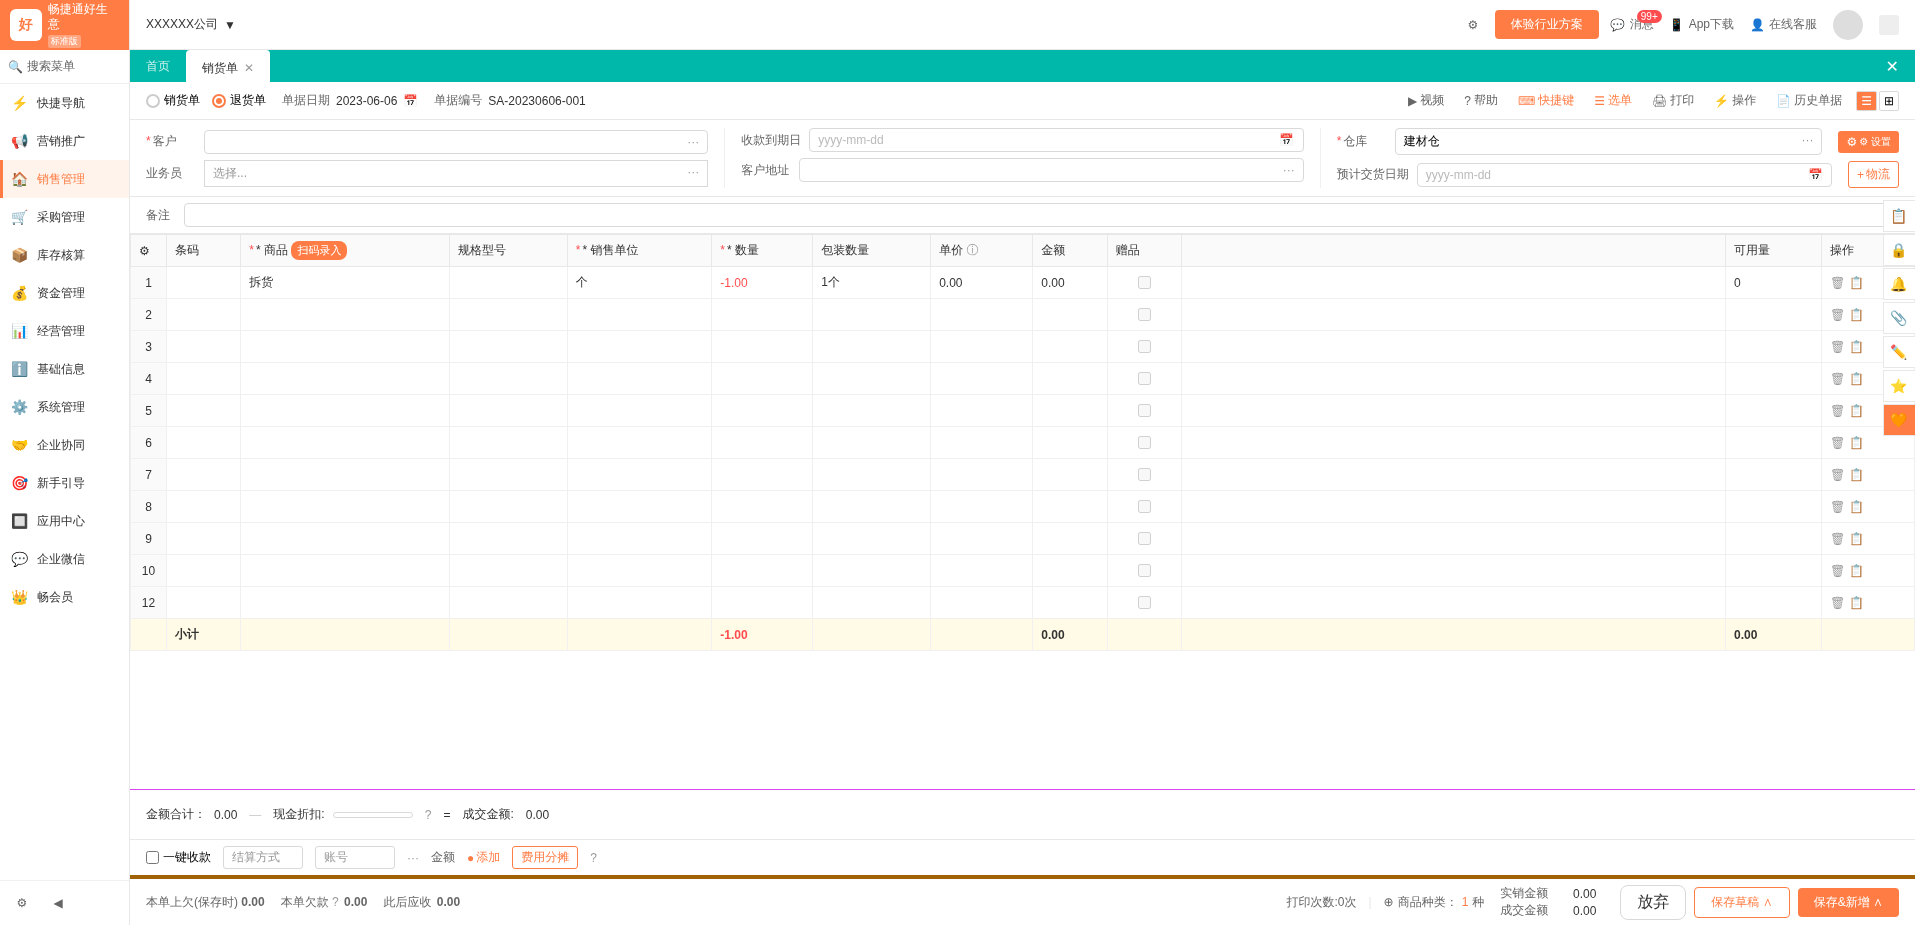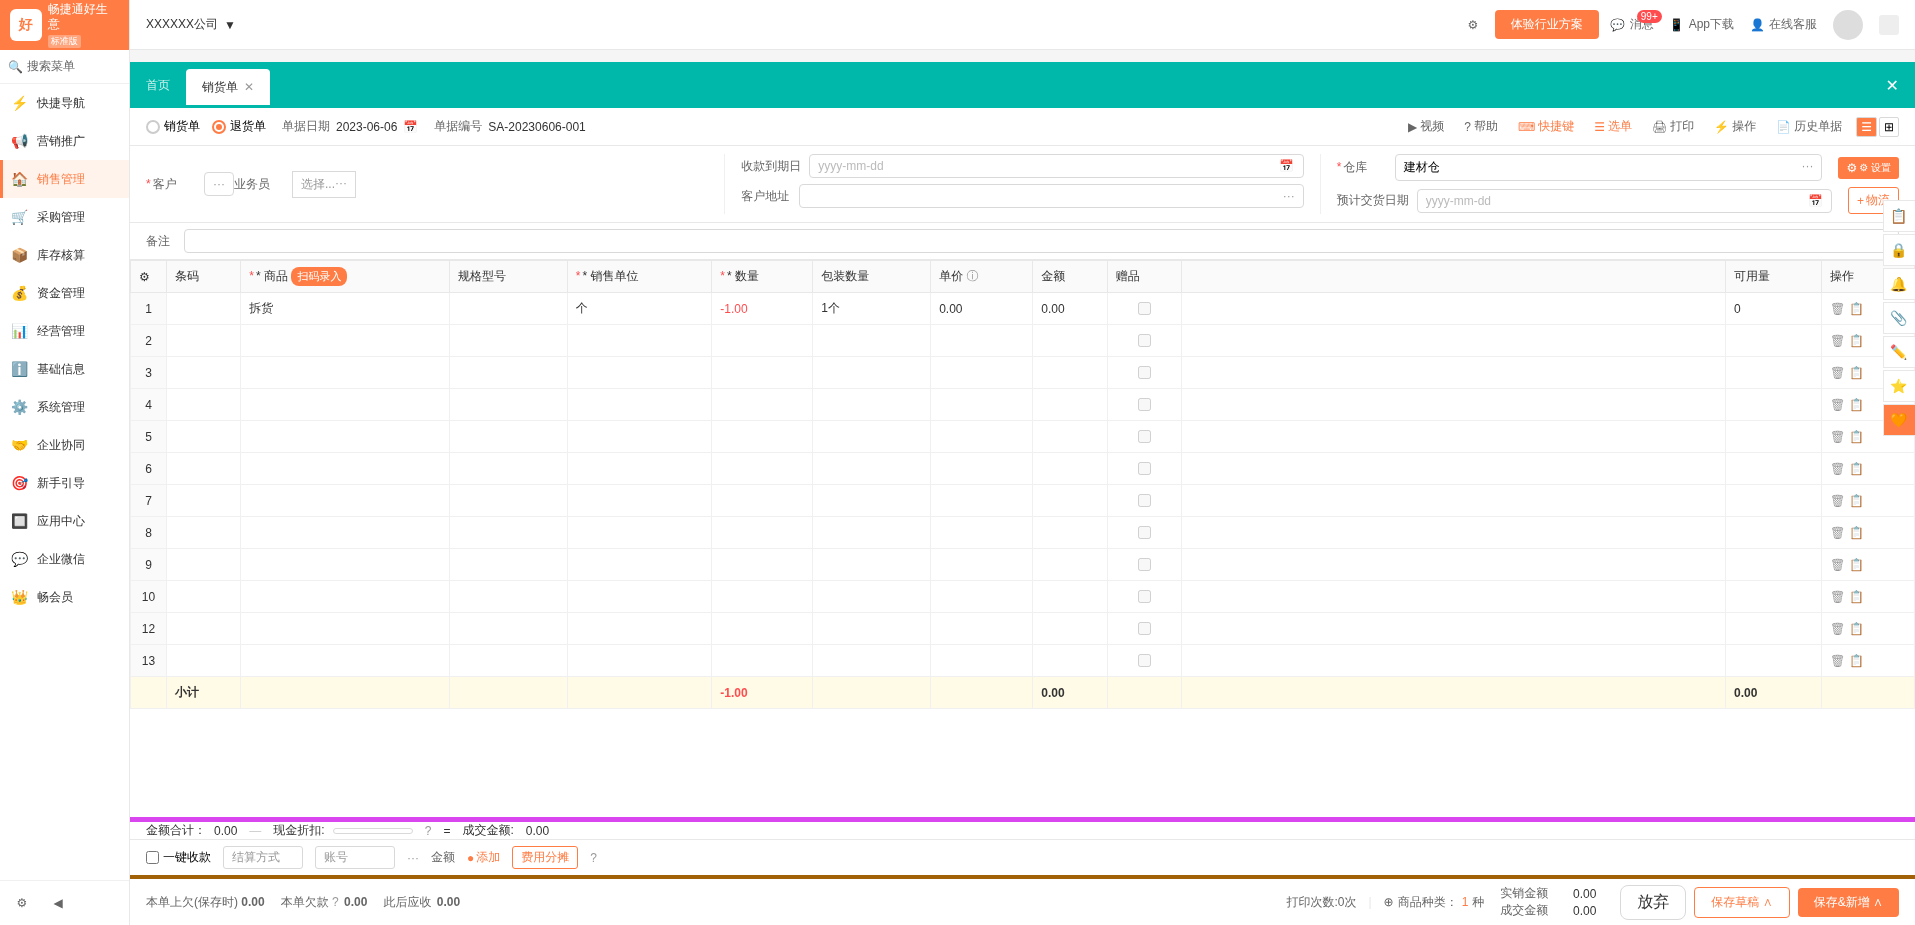--- a/index.html
+++ b/index.html
@@ -26,21 +26,21 @@
     .topbar { height: 50px; background: #fff; display: flex; align-items: center; padding: 0 16px; border-bottom: 1px solid #e8e8e8; gap: 12px; }
     .topbar-company { display: flex; align-items: center; gap: 6px; font-size: 13px; color: #333; flex: 1; }
     .topbar-trial-btn { background: #ff7d45; color: #fff; border: none; border-radius: 4px; padding: 6px 16px; font-size: 12px; cursor: pointer; }
     .topbar-right { display: flex; align-items: center; gap: 16px; margin-left: auto; }
     .topbar-right-item { display: flex; align-items: center; gap: 4px; color: #666; cursor: pointer; font-size: 12px; position: relative; }
     .badge { background: #ff4d4f; color: #fff; border-radius: 10px; font-size: 10px; padding: 1px 4px; position: absolute; top: -6px; right: -8px; }
     .topbar-avatar { width: 30px; height: 30px; border-radius: 50%; background: #ddd; }
     .gear-icon { width: 20px; height: 20px; display: flex; align-items: center; justify-content: center; cursor: pointer; color: #666; }
 
     
-    .tabbar { height: 46px; background: #00b8a9; display: flex; align-items: center; padding: 0 0; margin-top: 12px; }
+    .tabbar { height: 32px; background: #00b8a9; display: flex; align-items: center; padding: 0 0; }
     .tab { padding: 0 16px; height: 40px; display: flex; align-items: center; gap: 6px; cursor: pointer; color: rgba(255,255,255,0.8); font-size: 13px; }
     .tab.active { background: #fff; color: #333; border-radius: 4px 4px 0 0; height: 36px; margin-top: 4px; }
     .tab-close { color: #999; font-size: 12px; cursor: pointer; }
     .tabbar-close { margin-left: auto; padding: 0 16px; color: #fff; cursor: pointer; font-size: 16px; }
 
     
     .content { flex: 1; overflow: hidden; display: flex; flex-direction: column; background: #f5f5f5; }
 
     
     .form-header { background: #fff; padding: 8px 16px; border-bottom: 1px solid #e8e8e8; display: flex; align-items: center; gap: 16px; flex-wrap: wrap; }
@@ -70,21 +70,21 @@
     .th-required::before { content: '*'; color: #ff4d4f; margin-right: 2px; }
     .scan-btn { background: #ff7d45; color: #fff; border: none; border-radius: 8px; padding: 2px 6px; font-size: 11px; cursor: pointer; }
     .col-num { width: 36px; text-align: center; color: #999; background: #fafafa !important; }
     .cell-red { color: #ff4d4f; }
     .cell-ops { display: flex; align-items: center; gap: 4px; }
     .op-icon { cursor: pointer; color: #999; }
     .subtotal-row td { background: #fffbe6 !important; font-weight: bold; }
     .checkbox-cell { display: flex; justify-content: center; }
 
     
-    .footer-summary { background: #fff; padding: 0 16px; border-top: 5px solid #d946ef; }
+    .footer-summary { background: #fff; padding: 16px 16px; border-top: 1px solid #d946ef; }
     .footer-summary-row { display: flex; align-items: center; gap: 8px; font-size: 12px; color: #333; }
     .footer-payment { background: #fff; padding: 6px 16px; border-top: 1px solid #e8e8e8; display: flex; align-items: center; gap: 12px; }
     .footer-payment-checkbox { display: flex; align-items: center; gap: 4px; cursor: pointer; }
     .add-btn { color: #ff7d45; cursor: pointer; display: flex; align-items: center; }
     .expense-btn { border: 1px solid #ff7d45; color: #ff7d45; background: #fff; border-radius: 3px; padding: 2px 8px; cursor: pointer; }
 
     
     .bottom-bar { height: 50px; background: #fff; border-top: 4px solid #a16207; display: flex; align-items: center; padding: 4px 16px; gap: 16px; }
     .bottom-info { display: flex; align-items: center; gap: 16px; font-size: 12px; color: #666; flex: 1; }
     .bottom-stats { display: flex; align-items: center; gap: 4px; font-size: 12px; color: #666; }
@@ -280,21 +280,21 @@
           <span>历史单据</span>
         </div>
         <div style="display:flex;gap:2px;">
           <div style="cursor:pointer;border:1px solid #d9d9d9;padding:2px 4px;background:#ff7d45;color:#fff;border-radius:2px;">☰</div>
           <div style="cursor:pointer;border:1px solid #d9d9d9;padding:2px 4px;border-radius:2px;">⊞</div>
         </div>
       </div>
     </div>
 
     <div style="background:#fff; padding:8px 16px; border-bottom:1px solid #e8e8e8; display:flex; gap:0; position:relative;">
-      <div style="flex:1; display:flex; flex-direction:row; padding-right:16px;">
+      <div style="flex:1; display:flex; flex-direction:column; gap:6px; padding-right:16px;justify-content:center;">
         <div class="form-row">
           <span class="form-row-label required">客户</span>
           <div style="flex:1; border:1px solid #d9d9d9; border-radius:4px; padding:4px 8px; color:#999; display:flex; justify-content:space-between;">
             <span></span>
             <span style="color:#999;">···</span>
           </div>
         </div>
         <div class="form-row">
           <span class="form-row-label">业务员</span>
           <div style="flex:1; border:1px solid #d9d9d9; border-radius:0; padding:4px 8px; color:#999; display:flex; justify-content:space-between;">
@@ -636,44 +636,20 @@
               </td>
               <td></td>
               <td></td>
               <td>
                 <div class="cell-ops">
                   <span class="op-icon">🗑</span>
                   <span class="op-icon">📋</span>
                 </div>
               </td>
             </tr>
-          <tr>
-              <td class="col-num">13</td>
-              <td></td>
-              <td></td>
-              <td></td>
-              <td></td>
-              <td></td>
-              <td></td>
-              <td></td>
-              <td></td>
-              <td>
-                <div class="checkbox-cell">
-                  <input type="checkbox" disabled="" style="">
-                </div>
-              </td>
-              <td></td>
-              <td></td>
-              <td>
-                <div class="cell-ops">
-                  <span class="op-icon">🗑</span>
-                  <span class="op-icon">📋</span>
-                </div>
-              </td>
-            </tr>
           <tr class="subtotal-row">
             <td class="col-num"></td>
             <td>小计</td>
             <td></td>
             <td></td>
             <td></td>
             <td><span class="cell-red">-1.00</span></td>
             <td></td>
             <td></td>
             <td>0.00</td>

